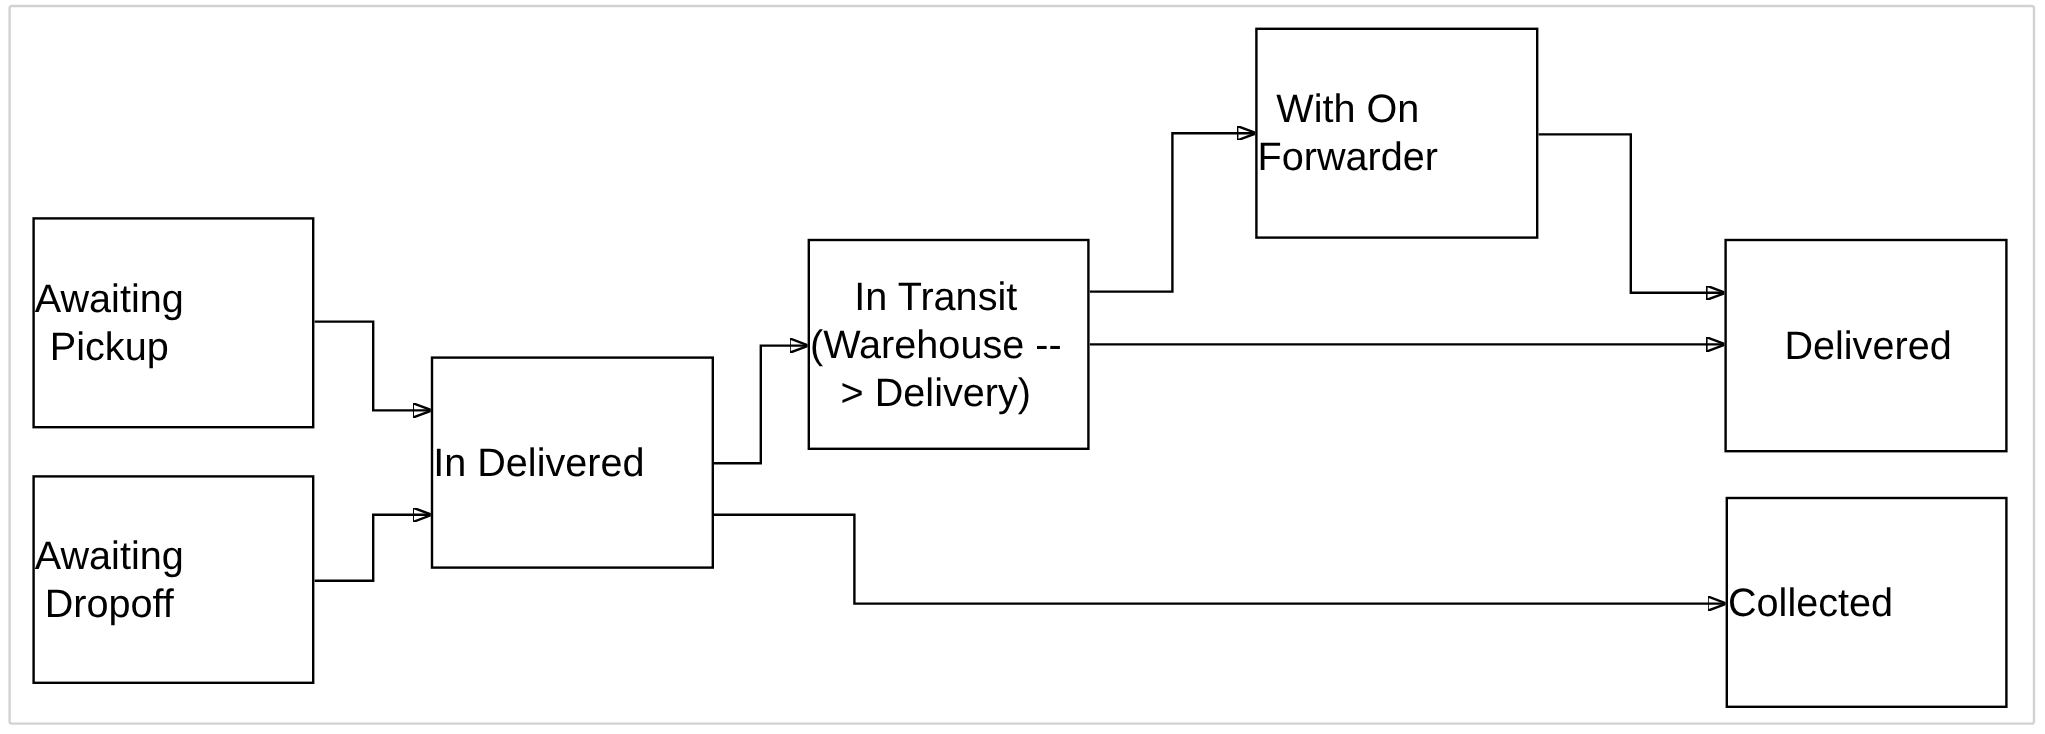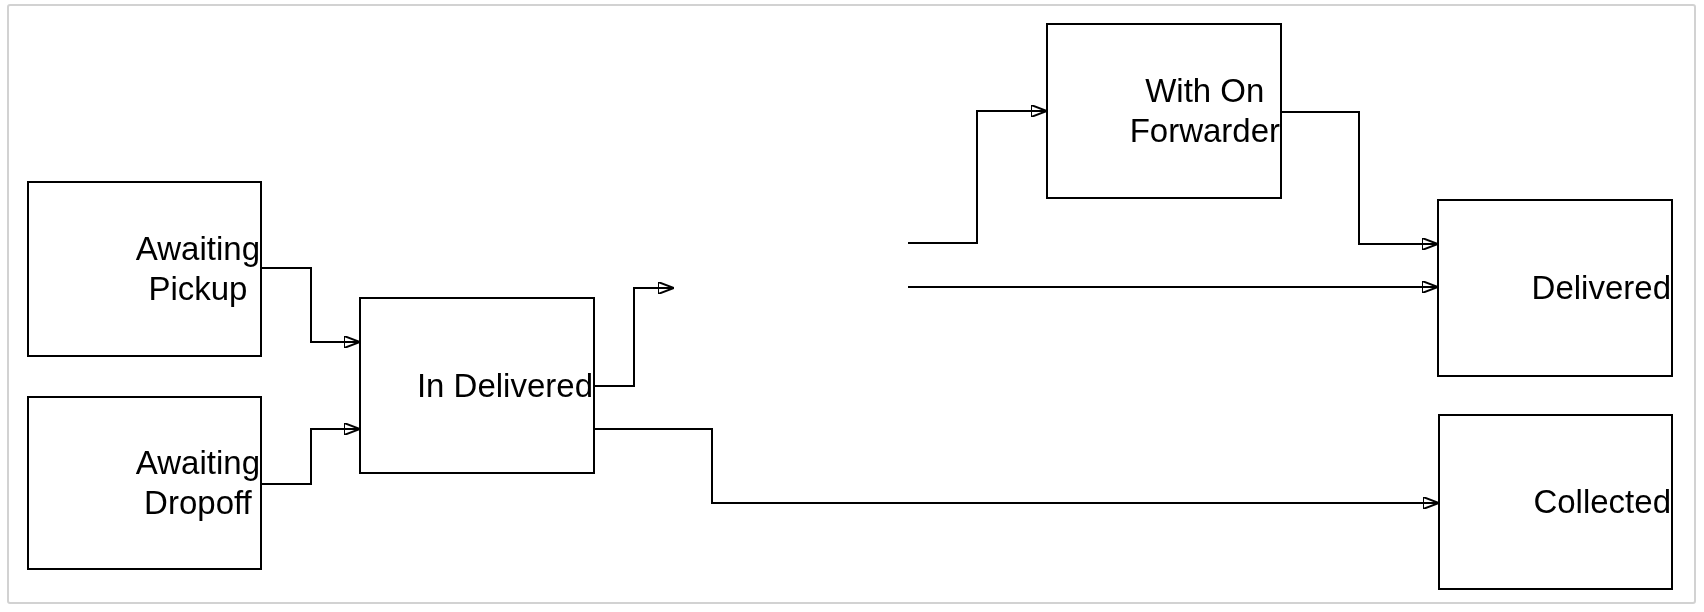--- a/index.html
+++ b/index.html
@@ -40,32 +40,32 @@
     stroke: #000000;
     stroke-width: 2;
   }
   .node {
     position: absolute;
     box-sizing: border-box;
     background: #ffffff;
     border: 2px solid #000000;
     display: flex;
     align-items: center;
-    justify-content: flex-end;
+    justify-content: flex-start;
     text-align: center;
     font-size: 33px;
     line-height: 40px;
     white-space: pre-line;
   }
   #node-awaiting-pickup    { left: 27px;   top: 181px; width: 235px; height: 176px; }
   #node-awaiting-dropoff   { left: 27px;   top: 396px; width: 235px; height: 174px; }
   #node-in-warehouse       { left: 359px;  top: 297px; width: 236px; height: 177px; }
   #node-in-transit         { left: 673px;  top: 199px; width: 235px; height: 176px; }
   #node-with-on-forwarder  { left: 1046px; top: 23px;  width: 236px; height: 176px; }
-  #node-delivered          { left: 1437px; top: 199px; width: 236px; height: 178px; }
+  #node-delivered          { left: 1437px; top: 199px; width: 236px; height: 178px; padding-left: 48px; }
   #node-collected          { left: 1438px; top: 414px; width: 235px; height: 176px; }
 </style>
 </head>
 <body>
 
 <div class="canvas">
 
   <div class="frame"></div>
 
   <svg class="edges" width="1704" height="612" viewBox="0 0 1704 612" xmlns="http://www.w3.org/2000/svg">
@@ -90,20 +90,25 @@
 
   <div class="node" id="node-awaiting-dropoff">
     <span>Awaiting
 Dropoff</span>
   </div>
 
   <div class="node" id="node-in-warehouse">
     <span>In Delivered</span>
   </div>
 
+  <div class="node" id="node-in-transit">
+    <span>In Transit
+(Warehouse --
+&gt; Delivery)</span>
+  </div>
 
   <div class="node" id="node-with-on-forwarder">
     <span>With On
 Forwarder</span>
   </div>
 
   <div class="node" id="node-delivered">
     <span>Delivered</span>
   </div>
 

